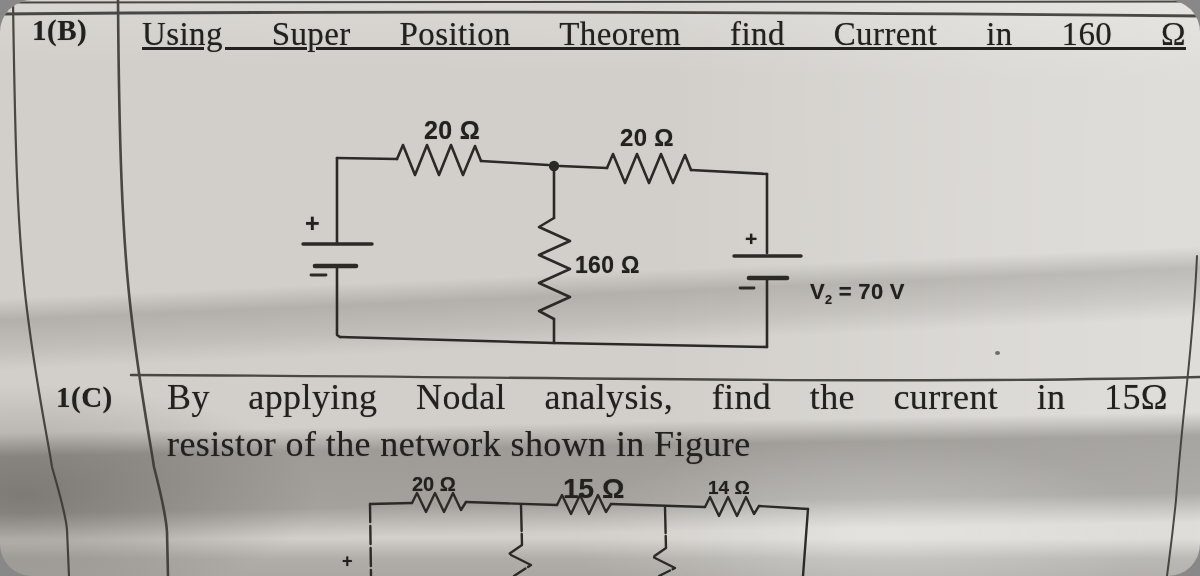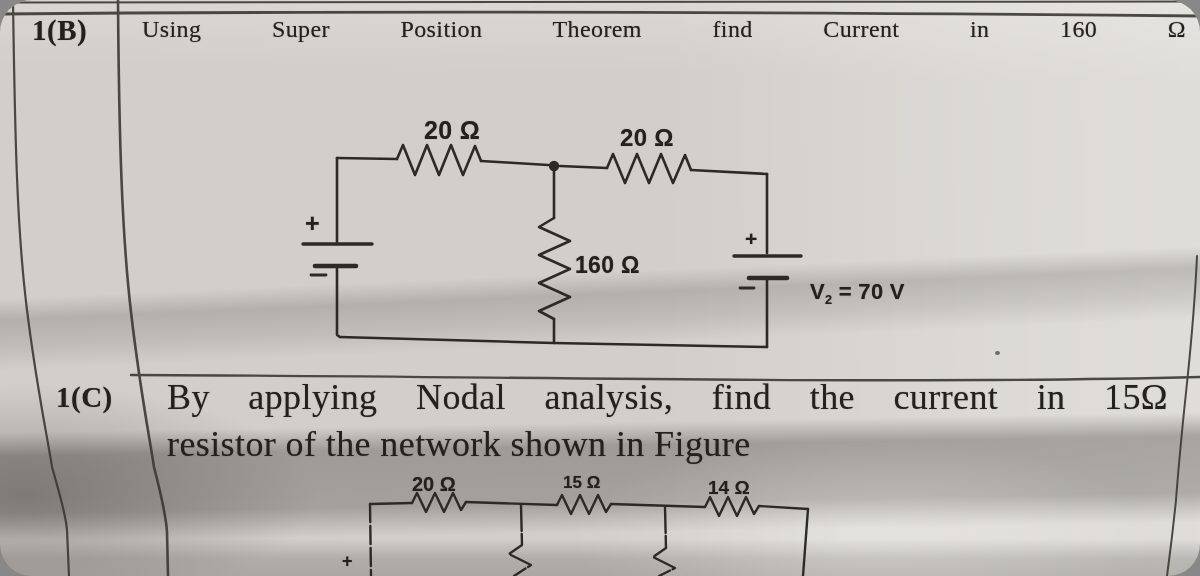--- a/index.html
+++ b/index.html
@@ -83,37 +83,37 @@
       <path d="M521,505 L522,545 L509,554 L531,565 L514,576" stroke-dasharray="26 3"></path>
       <path d="M665,507 L666,548 L653,557 L675,568 L659,576" stroke-dasharray="26 3"></path>
       <path d="M808,509 L803,576"></path>
     </g>
   </svg>
 
   <div class="speck" style="left:995px;top:351px;"></div>
 
   <div class="txt serif rowlab" style="left:32px;top:14px;font-size:29px;">1(B)</div>
 
-  <div class="txt serif qline just" style="left:142px;top:17px;width:1044px;font-size:24px;">Using Super Position Theorem find Current in 160 Ω</div>
+  <div class="txt serif qline just" style="left:142px;top:17px;width:1044px;font-size:33px;text-decoration:underline;">Using Super Position Theorem find Current in 160 Ω</div>
 
   <div class="txt sans clab" style="left:424px;top:116px;font-size:25px;">20 Ω</div>
   <div class="txt sans clab" style="left:620px;top:124px;font-size:24px;">20 Ω</div>
   <div class="txt sans clab" style="left:575px;top:252px;font-size:23px;">160 Ω</div>
 
   <div class="txt sans clab" style="left:305px;top:209px;font-size:25px;">+</div>
 
   <div class="txt sans clab" style="left:745px;top:227px;font-size:21px;">+</div>
   <div class="txt sans clab" style="left:810px;top:247px;font-size:22px;margin-top:32px;">
     <span>V</span><sub>2</sub>
     <span>= 70 V</span>
   </div>
 
   <div class="txt serif rowlab" style="left:56px;top:381px;font-size:29px;">1(C)</div>
 
   <div class="txt serif qline just" style="left:167px;top:379px;width:1001px;font-size:36px;">By applying Nodal analysis, find the current in 15Ω</div>
   <div class="txt serif qline" style="left:167px;top:426px;font-size:36px;">resistor of the network shown in Figure</div>
 
   <div class="txt sans" style="left:412px;top:473px;font-size:20px;font-weight:600;">20 Ω</div>
-  <div class="txt sans" style="left:563px;top:473px;font-size:17px;font-weight:600;">15 Ω</div>
+  <div class="txt sans" style="left:563px;top:473px;font-size:28px;font-weight:600;">15 Ω</div>
   <div class="txt sans" style="left:708px;top:477px;font-size:19px;font-weight:600;">14 Ω</div>
   <div class="txt sans clab" style="left:342px;top:551px;font-size:18px;">+</div>
 
 </div>
 
 </body></html>

